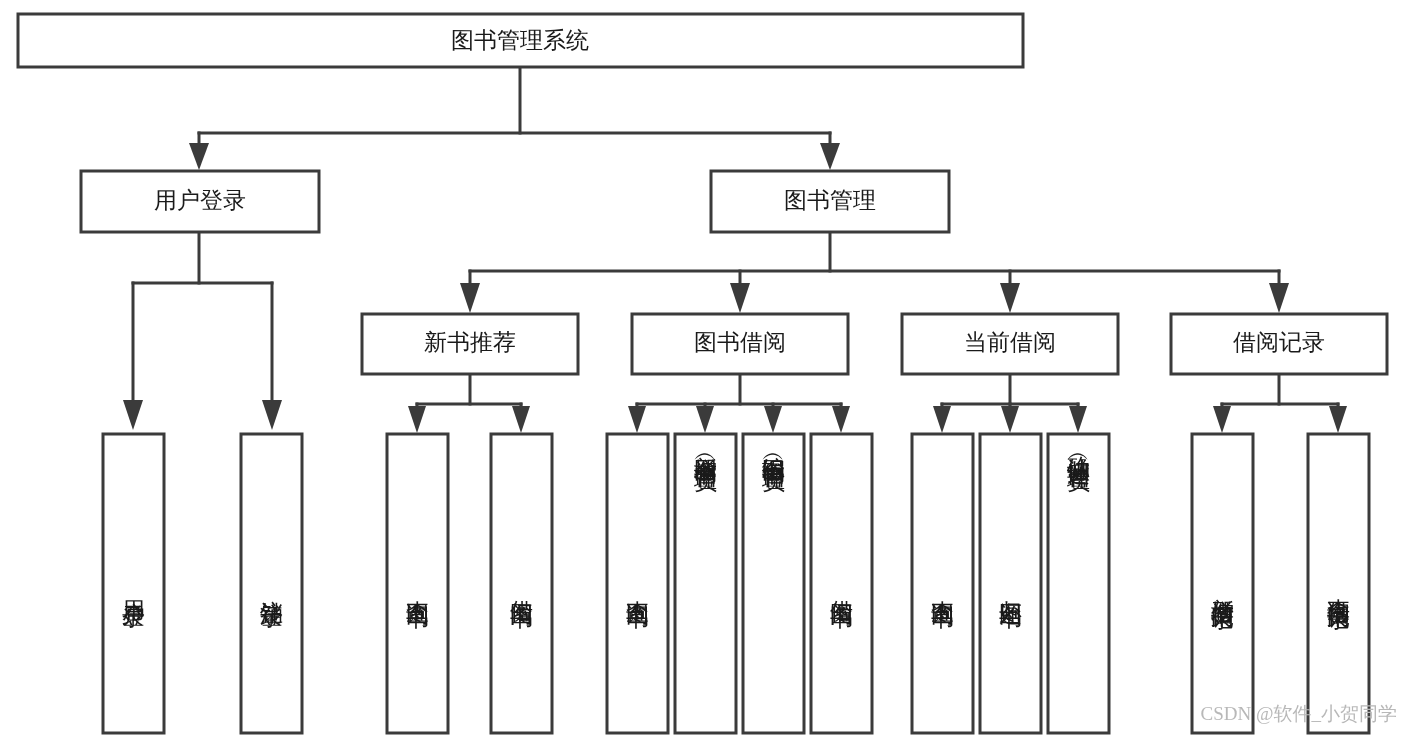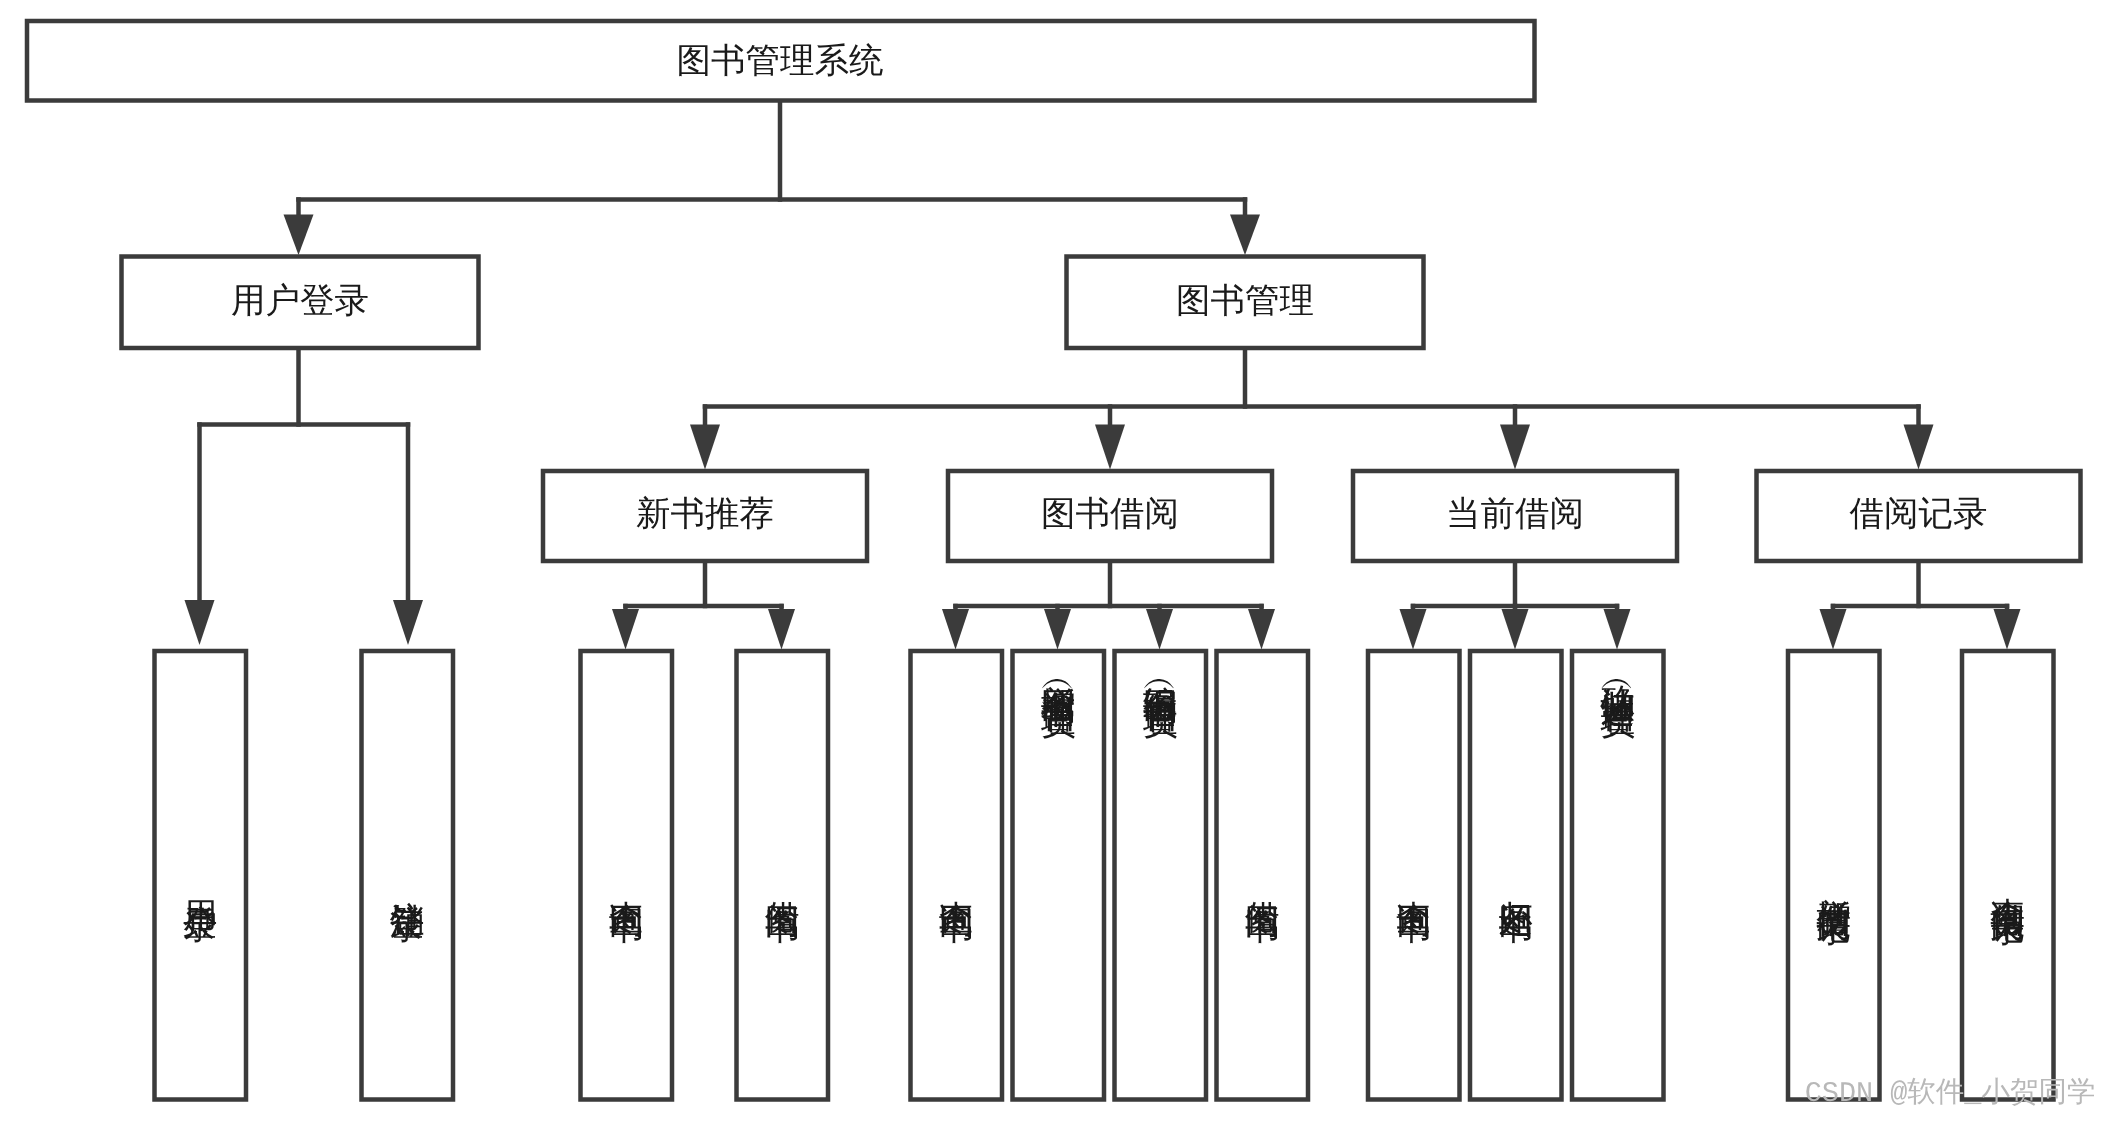--- a/index.html
+++ b/index.html
@@ -64,22 +64,22 @@
     align-items: center;
     justify-content: flex-start;
     padding-top: 4px;
     box-sizing: border-box;
     pointer-events: none;
     user-select: none;
   }
   .watermark {
     position: absolute;
     right: 8px;
-    bottom: 6px;
-    font-family: Liberation Mono, monospace;
+    bottom: 20px;
+    font-family: Liberation Serif, serif;
     font-size: 19px;
     color: #b8b8b8;
     white-space: nowrap;
     user-select: none;
   }
 </style>
 </head>
 <body>
 
 <div id="diagram-root">

